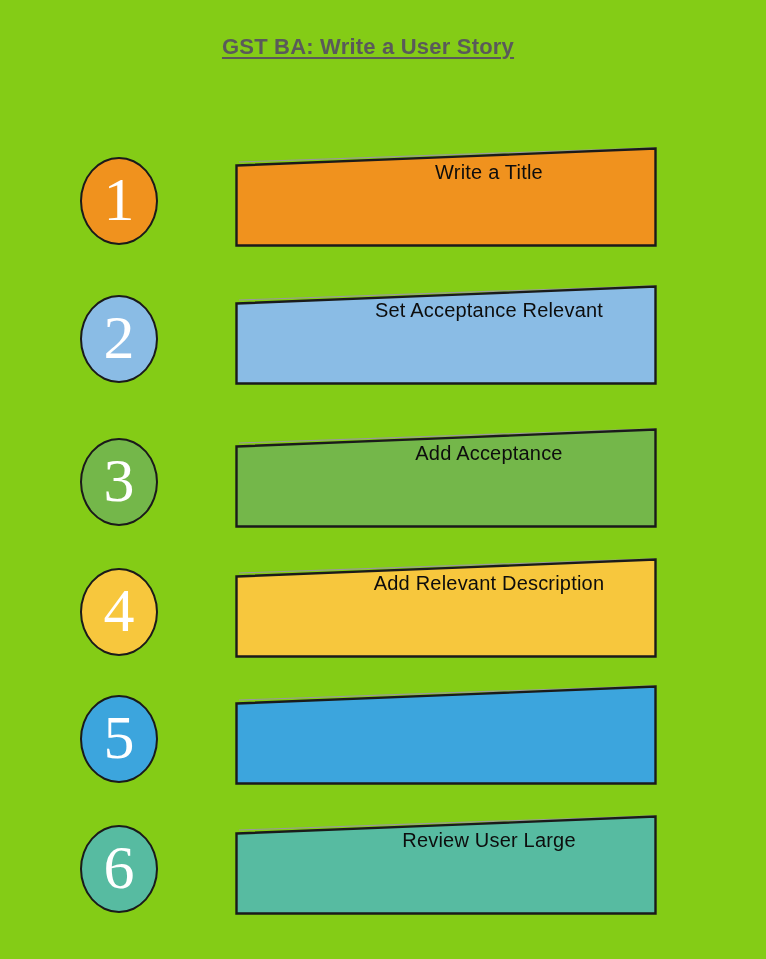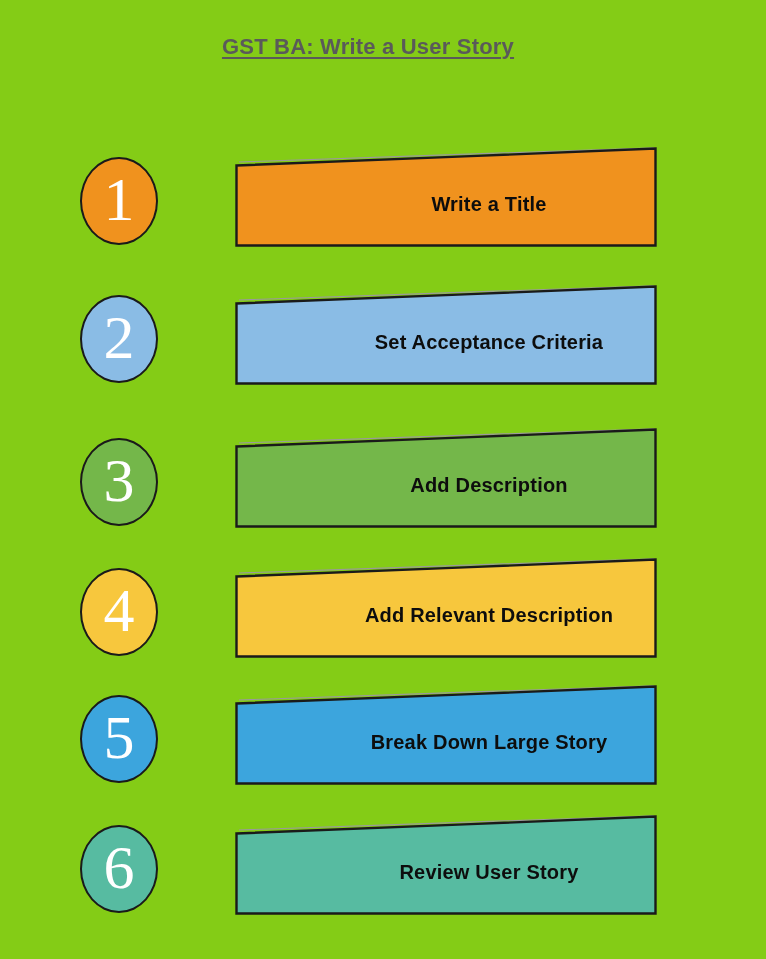--- a/index.html
+++ b/index.html
@@ -61,24 +61,22 @@
   }
   .banner-label-wrap {
     position: absolute;
     left: 236px;
     top: 0;
     width: 506px;
     height: 100px;
     padding-top: 14px;
     box-sizing: border-box;
     display: flex;
-    align-items: center;
     justify-content: center;
     pointer-events: none;
-    font-weight: bold;
   }
   .banner-label {
     font-size: 20px;
     color: #0d0d0d;
     letter-spacing: 0.2px;
   }
   .shape { stroke: #1a1a1a; stroke-width: 2.4; }
   .accent { fill: none; stroke: #9a9a9a; stroke-width: 1.2; }
 </style>
 </head>
@@ -103,34 +101,34 @@
 
   <div class="row" style="top:285px">
     <div class="circle" style="background: rgb(138, 188, 229); border-color: rgb(26, 26, 26);">
       <span class="num">2</span>
     </div>
     <svg class="banner-svg" width="422" height="100" viewBox="0 0 422 100">
       <path class="accent" d="M4,15 C 140,10.5 300,4.5 419,0.8"></path>
       <path class="shape" d="M1.5,18.5 C 120,14.5 290,6.5 420.5,1.5 L420.5,98.5 L1.5,98.5 Z" fill="#8ABCE5" stroke="#1a1a1a"></path>
     </svg>
     <div class="banner-label-wrap">
-      <span class="banner-label">Set Acceptance Criteria</span>
+      <span class="banner-label">Set Acceptance Relevant</span>
     </div>
   </div>
 
   <div class="row" style="top:428px">
     <div class="circle" style="background: rgb(116, 183, 74); border-color: rgb(26, 26, 26);">
       <span class="num">3</span>
     </div>
     <svg class="banner-svg" width="422" height="100" viewBox="0 0 422 100">
       <path class="accent" d="M4,15 C 140,10.5 300,4.5 419,0.8"></path>
       <path class="shape" d="M1.5,18.5 C 120,14.5 290,6.5 420.5,1.5 L420.5,98.5 L1.5,98.5 Z" fill="#74B74A" stroke="#1a1a1a"></path>
     </svg>
     <div class="banner-label-wrap">
-      <span class="banner-label">Add Description</span>
+      <span class="banner-label">Add Acceptance</span>
     </div>
   </div>
 
   <div class="row" style="top:558px">
     <div class="circle" style="background: rgb(247, 199, 61); border-color: rgb(26, 26, 26);">
       <span class="num">4</span>
     </div>
     <svg class="banner-svg" width="422" height="100" viewBox="0 0 422 100">
       <path class="accent" d="M4,15 C 140,10.5 300,4.5 419,0.8"></path>
       <path class="shape" d="M1.5,18.5 C 120,14.5 290,6.5 420.5,1.5 L420.5,98.5 L1.5,98.5 Z" fill="#F7C73D" stroke="#1a1a1a"></path>
@@ -141,31 +139,28 @@
   </div>
 
   <div class="row" style="top:685px">
     <div class="circle" style="background: rgb(60, 165, 221); border-color: rgb(26, 26, 26);">
       <span class="num">5</span>
     </div>
     <svg class="banner-svg" width="422" height="100" viewBox="0 0 422 100">
       <path class="accent" d="M4,15 C 140,10.5 300,4.5 419,0.8"></path>
       <path class="shape" d="M1.5,18.5 C 120,14.5 290,6.5 420.5,1.5 L420.5,98.5 L1.5,98.5 Z" fill="#3CA5DD" stroke="#1a1a1a"></path>
     </svg>
-    <div class="banner-label-wrap">
-      <span class="banner-label">Break Down Large Story</span>
-    </div>
   </div>
 
   <div class="row" style="top:815px">
     <div class="circle" style="background: rgb(87, 187, 161); border-color: rgb(26, 26, 26);">
       <span class="num">6</span>
     </div>
     <svg class="banner-svg" width="422" height="100" viewBox="0 0 422 100">
       <path class="accent" d="M4,15 C 140,10.5 300,4.5 419,0.8"></path>
       <path class="shape" d="M1.5,18.5 C 120,14.5 290,6.5 420.5,1.5 L420.5,98.5 L1.5,98.5 Z" fill="#57BBA1" stroke="#1a1a1a"></path>
     </svg>
     <div class="banner-label-wrap">
-      <span class="banner-label">Review User Story</span>
+      <span class="banner-label">Review User Large</span>
     </div>
   </div>
 
 </div>
 
 </body></html>

